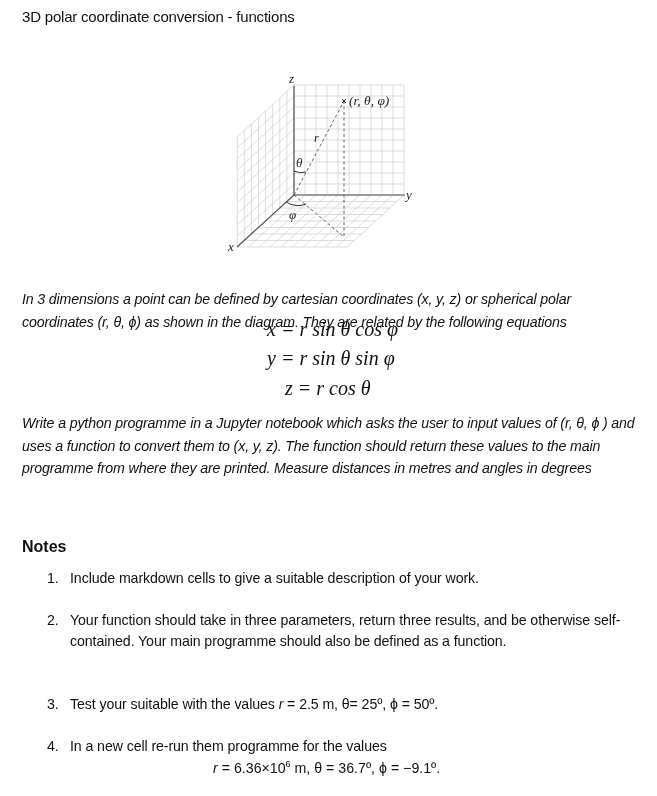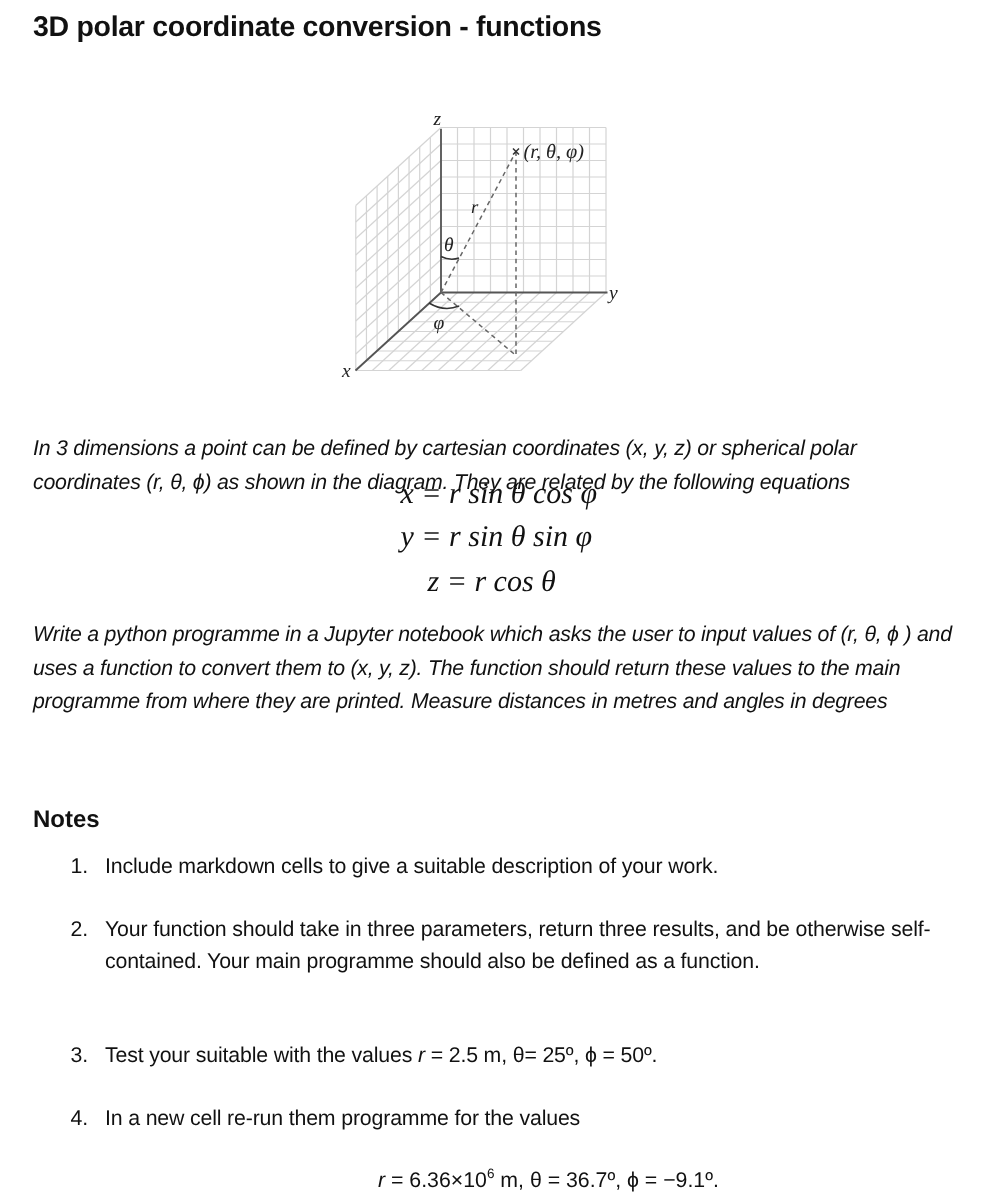--- a/index.html
+++ b/index.html
@@ -1,36 +1,36 @@
 <!DOCTYPE html>
 <html><head>
 <meta charset="utf-8">
 <style>
   html, body { margin: 0; padding: 0; background: #ffffff; }
   body { width: 657px; height: 796px; position: relative; overflow: hidden; color: #111; }
   .sans { font-family: "Liberation Sans", "DejaVu Sans", sans-serif; }
   .serif { font-family: "Liberation Serif", "DejaVu Serif", serif; }
-  #title { position: absolute; left: 22px; top: 8px; font-size: 19px; font-weight: bold; letter-spacing: -0.2px; }
+  #title { position: absolute; left: 22px; top: 8px; font-size: 15px; font-weight: normal; letter-spacing: -0.2px; }
   #diagram { position: absolute; left: 0; top: 0; }
   .para { position: absolute; left: 22px; width: 620px; font-size: 14.2px; font-style: italic; line-height: 22.5px; letter-spacing: -0.15px; }
   #intro { top: 262px; margin-top: 26px; }
   #task { top: 412px; }
   .eq { position: absolute; font-size: 20px; font-style: italic; white-space: nowrap; }
   #eq1 { left: 267px; top: 318px; }
   #eq2 { left: 267px; top: 347px; }
   #eq3 { left: 285px; top: 377px; }
   #notes-heading { position: absolute; left: 22px; top: 538px; font-size: 16px; font-weight: bold; }
   .note { position: absolute; left: 47px; width: 580px; font-size: 14.2px; line-height: 21px; letter-spacing: -0.1px; }
   .note .num { position: absolute; left: 0; top: 0; }
   .note .txt { position: absolute; left: 23px; width: 560px; }
   #note1 { top: 568px; }
   #note2 { top: 610px; }
   #note3 { top: 694px; }
   #note4 { top: 736px; }
-  #note4-values { position: absolute; left: 213px; top: 779px; font-size: 14.2px; white-space: nowrap; margin-left: 39px; }
+  #note4-values { position: absolute; left: 213px; top: 760px; font-size: 14.2px; white-space: nowrap; }
   .it { font-style: italic; }
   sup { font-size: 9px; vertical-align: 6px; line-height: 0; }
 </style>
 </head>
 <body>
 
 <div id="title" class="sans">3D polar coordinate conversion - functions</div>
 
 <svg id="diagram" width="657" height="260" xmlns="http://www.w3.org/2000/svg">
   <g stroke="#d4d4d4" stroke-width="0.8" fill="none">

